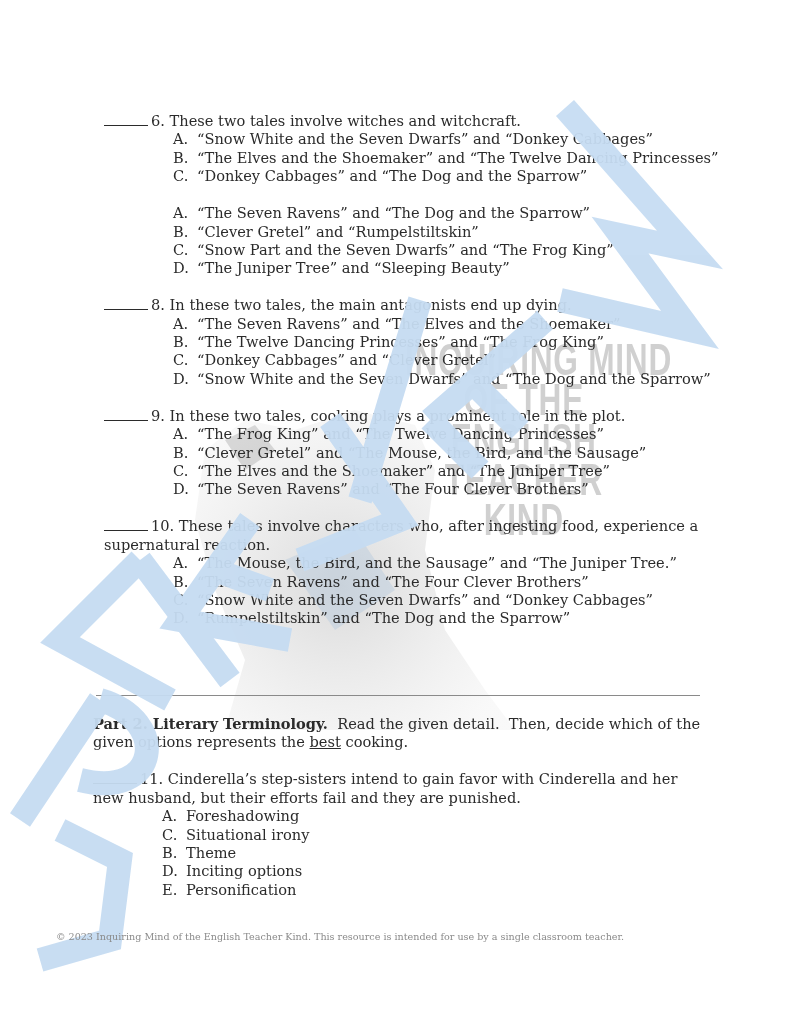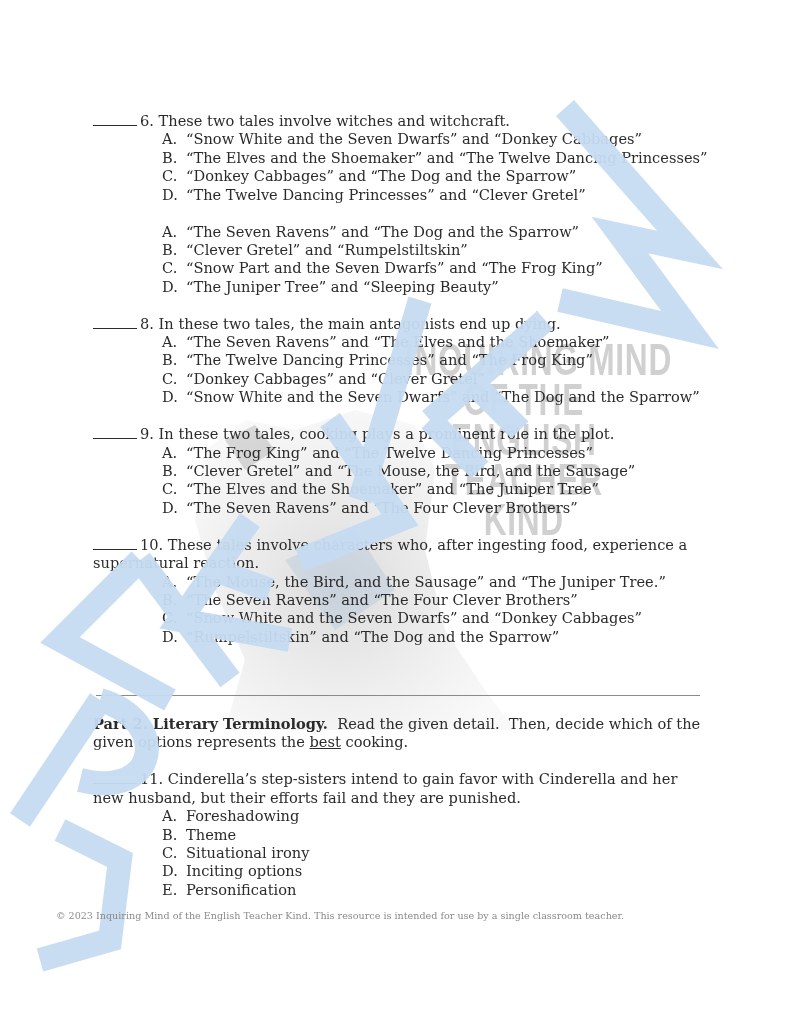--- a/index.html
+++ b/index.html
@@ -18,34 +18,34 @@
       font-family: "Liberation Sans", sans-serif; font-weight: bold;
       color: rgba(150,150,150,0.45); font-size: 44px; line-height: 40px;
       transform: scaleX(0.72); transform-origin: left top; letter-spacing: 1px;
       pointer-events: none; white-space: nowrap;
     }
     .wm-text div { text-align: center; width: 330px; }
 
     
     .wm-preview { position: absolute; left: 0; top: 0; width: 791px; height: 1024px; pointer-events: none; }
 
-    .content { position: absolute; left: 93px; top: 112px; width: 610px; font-size: 14.6px; line-height: 18.4px; }
+    .content { position: absolute; left: 104px; top: 112px; width: 610px; font-size: 14.6px; line-height: 18.4px; }
     .q { margin-bottom: 18.5px; }
     .q-stem { white-space: nowrap; }
     .blank { display: inline-block; width: 44px; border-bottom: 1.3px solid #2b2b2b; height: 13px; margin-right: 3px; vertical-align: baseline; }
     .q-stem.wrap { white-space: normal; }
     .opts { margin: 0; padding: 0; list-style: none; }
     .opt { padding-left: 69px; position: relative; white-space: nowrap; }
     .opt .letter { display: inline-block; width: 24px; }
     .rule { position: absolute; left: 96px; top: 695px; width: 604px; height: 0; border-top: 1.2px solid #8a8a8a; }
     .part2 { position: absolute; left: 93px; top: 715px; width: 610px; font-size: 14.6px; line-height: 18.4px; }
     .part2 b { font-weight: bold; }
     .u { text-decoration: underline; }
     .footer {
-      position: absolute; left: 0; width: 680px; top: 909px; text-align: center;
+      position: absolute; left: 0; width: 680px; top: 930px; text-align: center;
       font-size: 9.6px; line-height: 13px; color: #8a8a8a;
     }
   </style>
 </head>
 <body>
 
 <div class="page">
 
   <div class="wm-logo">
     <svg viewBox="0 0 460 400" xmlns="http://www.w3.org/2000/svg">
@@ -70,21 +70,20 @@
 
   <div class="content">
     <div class="q">
       <div class="q-stem">
         <span class="blank"></span><span>6.</span> <span>These two tales involve witches and witchcraft.</span>
       </div>
       <ul class="opts">
         <li class="opt"><span class="letter">A.</span><span>“Snow White and the Seven Dwarfs” and “Donkey Cabbages”</span></li>
         <li class="opt"><span class="letter">B.</span><span>“The Elves and the Shoemaker” and “The Twelve Dancing Princesses”</span></li>
         <li class="opt"><span class="letter">C.</span><span>“Donkey Cabbages” and “The Dog and the Sparrow”</span></li>
-        <li class="opt"><span class="letter">D.</span><span>“The Twelve Dancing Princesses” and “Clever Gretel”</span></li>
       </ul>
     </div>
 
     <div class="q">
       <ul class="opts">
         <li class="opt"><span class="letter">A.</span><span>“The Seven Ravens” and “The Dog and the Sparrow”</span></li>
         <li class="opt"><span class="letter">B.</span><span>“Clever Gretel” and “Rumpelstiltskin”</span></li>
         <li class="opt"><span class="letter">C.</span><span>“Snow Part and the Seven Dwarfs” and “The Frog King”</span></li>
         <li class="opt"><span class="letter">D.</span><span>“The Juniper Tree” and “Sleeping Beauty”</span></li>
       </ul>
@@ -132,22 +131,22 @@
   <div class="part2">
     <div style="margin-bottom:18.5px;">
       <b>Part 2.  Literary Terminology.</b><span style="white-space:pre-wrap;">  Read the given detail.  Then, decide which of the given options represents the </span><span class="u">best</span><span> cooking.</span>
     </div>
     <div class="q">
       <div class="q-stem wrap">
         <span class="blank"></span><span>11.</span> <span>Cinderella’s step-sisters intend to gain favor with Cinderella and her new husband, but their efforts fail and they are punished.</span>
       </div>
       <ul class="opts">
         <li class="opt"><span class="letter">A.</span><span>Foreshadowing</span></li>
+        <li class="opt"><span class="letter">C.</span><span>Situational irony</span></li>
         <li class="opt"><span class="letter">B.</span><span>Theme</span></li>
-        <li class="opt"><span class="letter">C.</span><span>Situational irony</span></li>
         <li class="opt"><span class="letter">D.</span><span>Inciting options</span></li>
         <li class="opt"><span class="letter">E.</span><span>Personification</span></li>
       </ul>
     </div>
   </div>
 
   <svg class="wm-preview" viewBox="0 0 791 1024" xmlns="http://www.w3.org/2000/svg">
     <g fill="none" stroke="#c6dcf2" stroke-width="24" stroke-linecap="butt" stroke-linejoin="miter" opacity="0.95">
 
       <path d="M565 108 L690 250 L620 235 L690 330 L560 300"></path>

